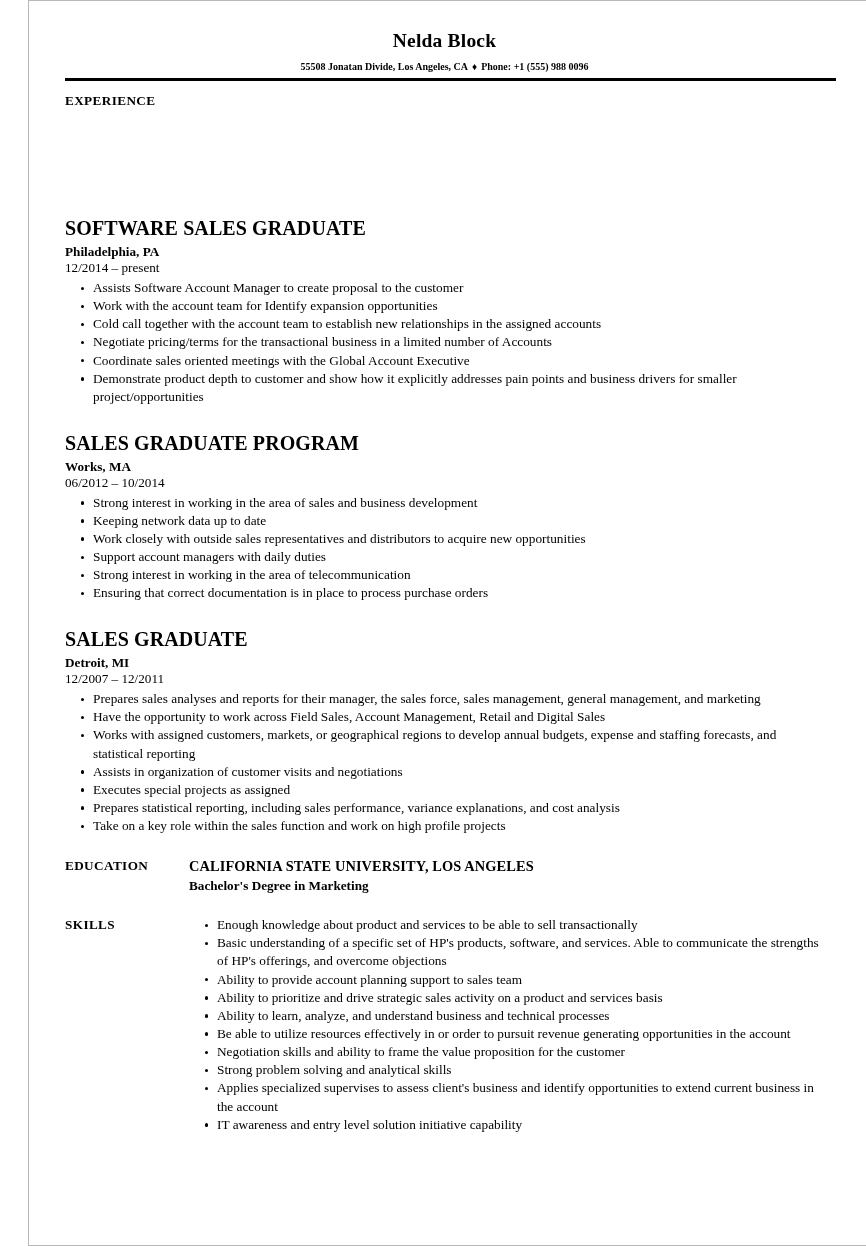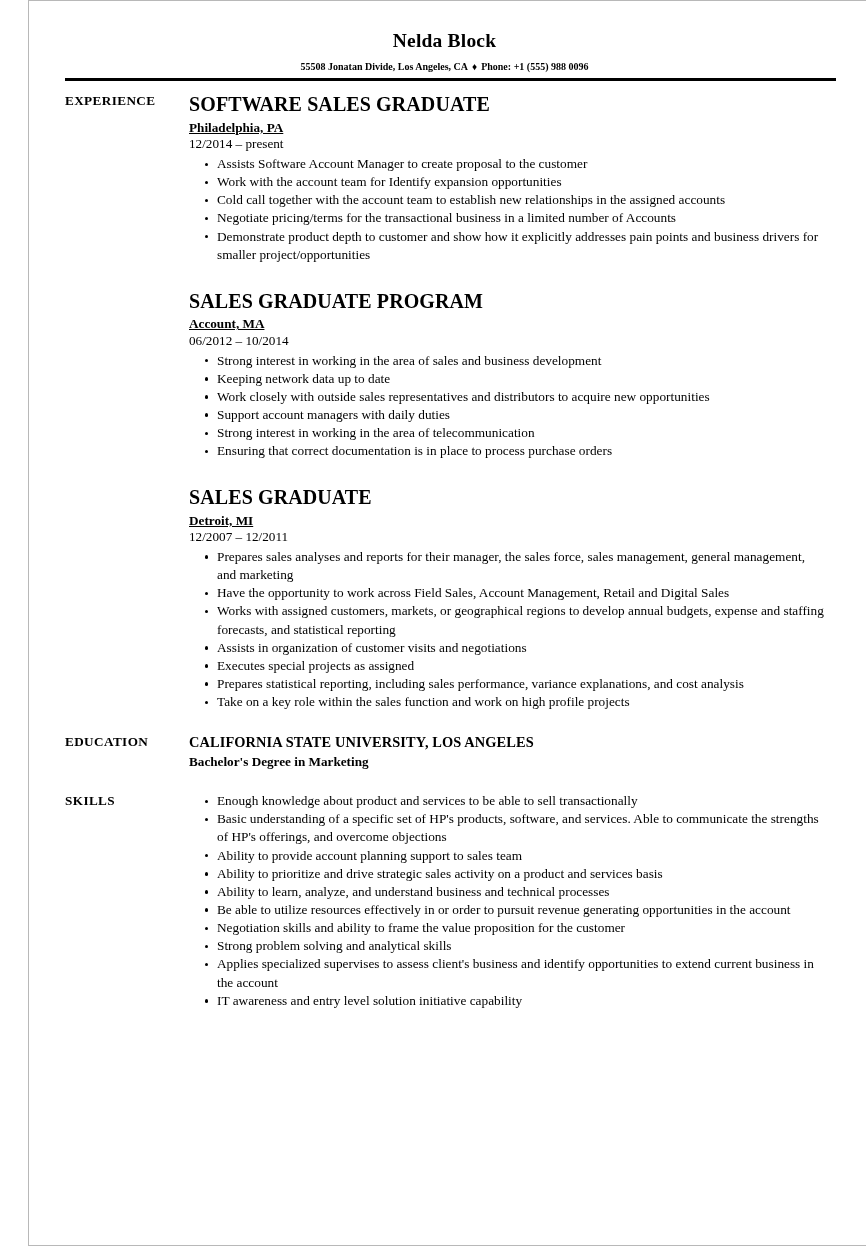--- a/index.html
+++ b/index.html
@@ -71,40 +71,39 @@
     font-size: 13.2px;
     letter-spacing: 0.4px;
     line-height: 1.2;
     padding-top: 1px;
   }
   .section-body {
     flex: 1 1 auto;
     min-width: 0;
   }
 
-  .sec-experience { margin-top: 11px; }
+  .sec-experience { margin-top: 11px; flex-direction: column; }
   .sec-education  { margin-top: 22px; }
   .sec-skills     { margin-top: 22px; }
 
   
   .job { margin: 0 0 0 0; }
   .job + .job { margin-top: 25px; }
 
   .job-title {
     font-weight: bold;
     font-size: 20px;
     letter-spacing: 0.1px;
     line-height: 1.28;
   }
   .job-location {
     font-weight: bold;
     font-size: 13.2px;
     line-height: 1.3;
     margin-top: 1px;
-    text-decoration: underline;
   }
   .job-dates {
     font-size: 13.2px;
     line-height: 1.28;
     margin-top: 0px;
   }
 
   
   ul.bullets {
     list-style: none;
@@ -166,27 +165,28 @@
 
         <div class="job">
           <div class="job-title">SOFTWARE SALES GRADUATE</div>
           <div class="job-location">Philadelphia, PA</div>
           <div class="job-dates">12/2014 – present</div>
           <ul class="bullets">
             <li>Assists Software Account Manager to create proposal to the customer</li>
             <li>Work with the account team for Identify expansion opportunities</li>
             <li>Cold call together with the account team to establish new relationships in the assigned accounts</li>
             <li>Negotiate pricing/terms for the transactional business in a limited number of Accounts</li>
+            <li>Coordinate sales oriented meetings with the Global Account Executive</li>
             <li>Demonstrate product depth to customer and show how it explicitly addresses pain points and business drivers for smaller project/opportunities</li>
           </ul>
         </div>
 
         <div class="job">
           <div class="job-title">SALES GRADUATE PROGRAM</div>
-          <div class="job-location">Account, MA</div>
+          <div class="job-location">Works, MA</div>
           <div class="job-dates">06/2012 – 10/2014</div>
           <ul class="bullets">
             <li>Strong interest in working in the area of sales and business development</li>
             <li>Keeping network data up to date</li>
             <li>Work closely with outside sales representatives and distributors to acquire new opportunities</li>
             <li>Support account managers with daily duties</li>
             <li>Strong interest in working in the area of telecommunication</li>
             <li>Ensuring that correct documentation is in place to process purchase orders</li>
           </ul>
         </div>

